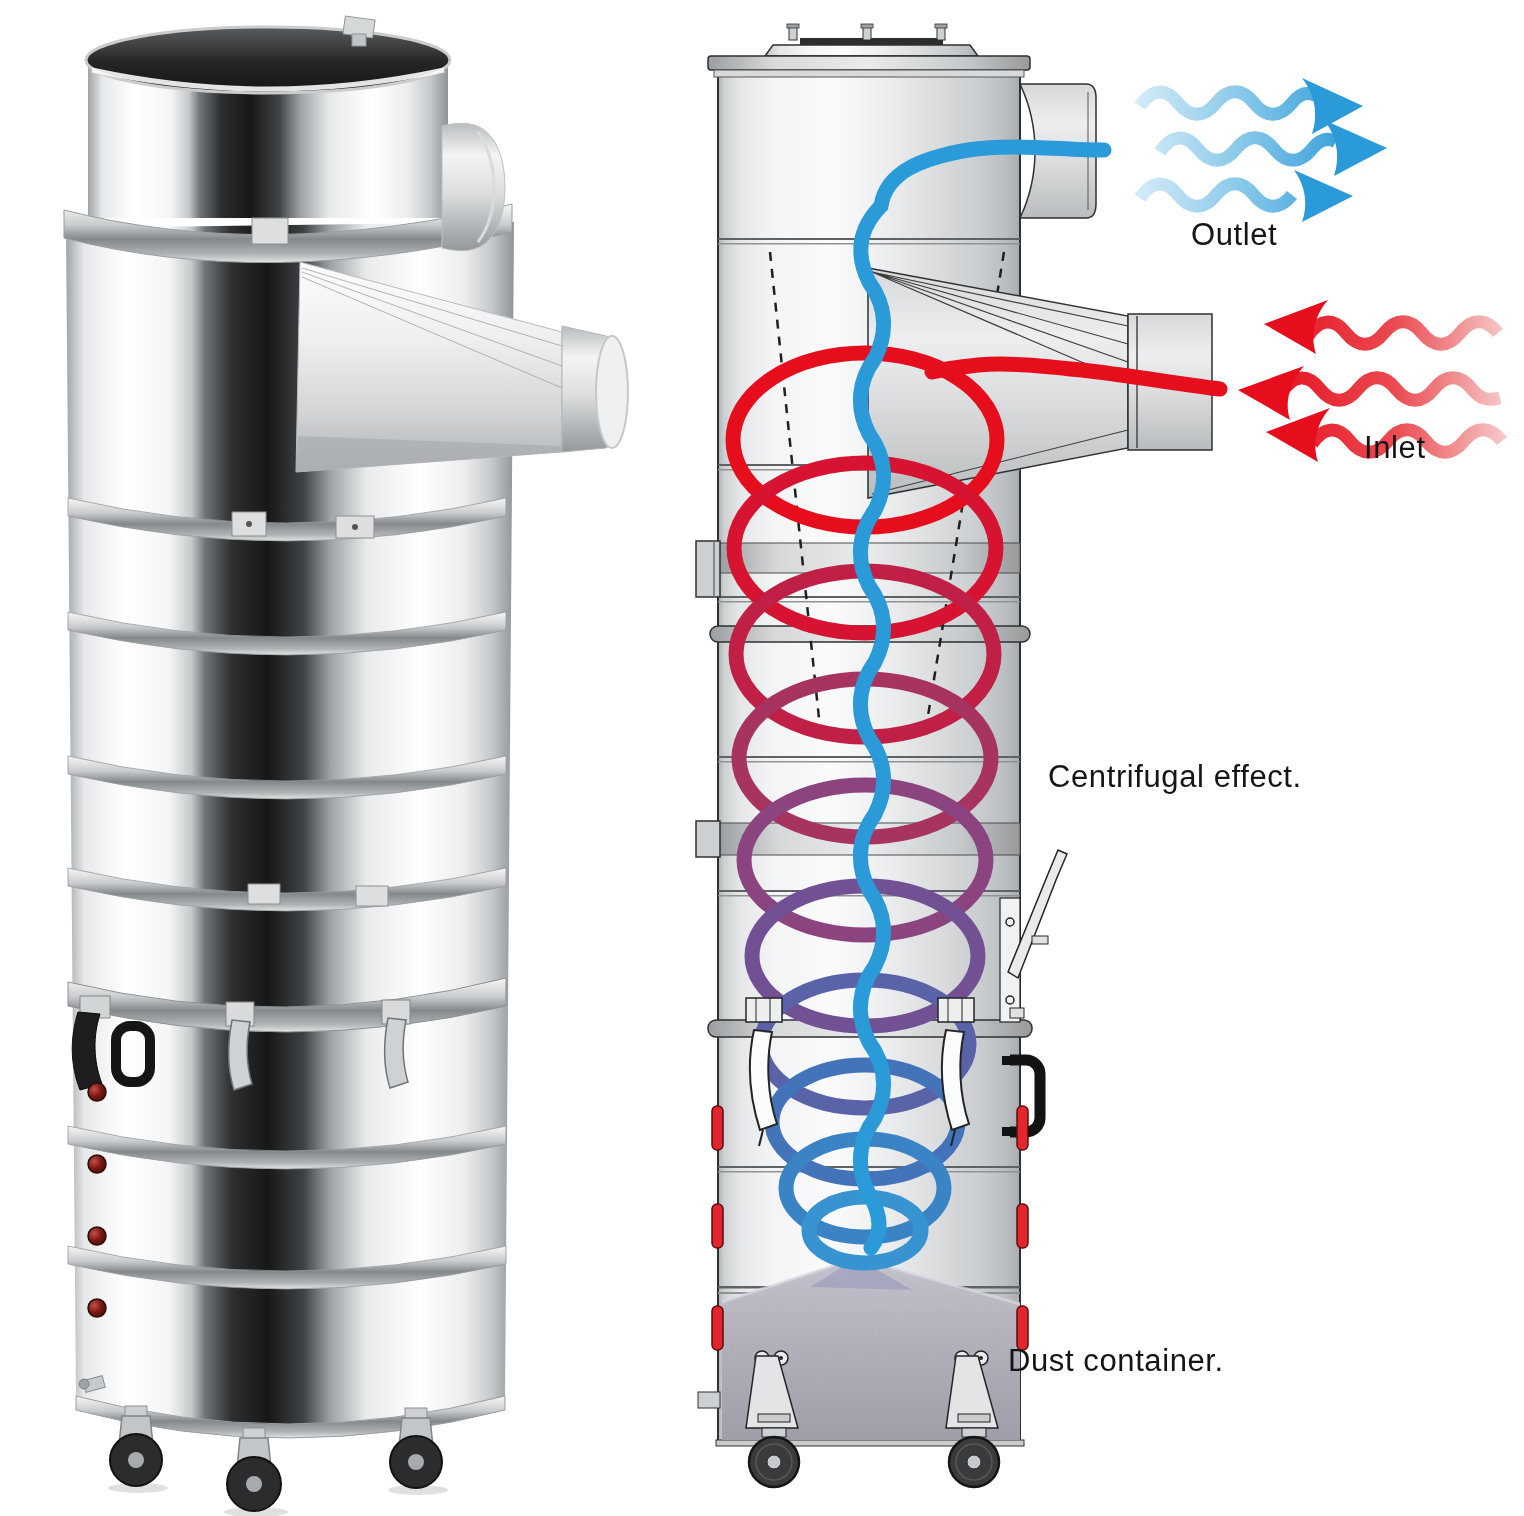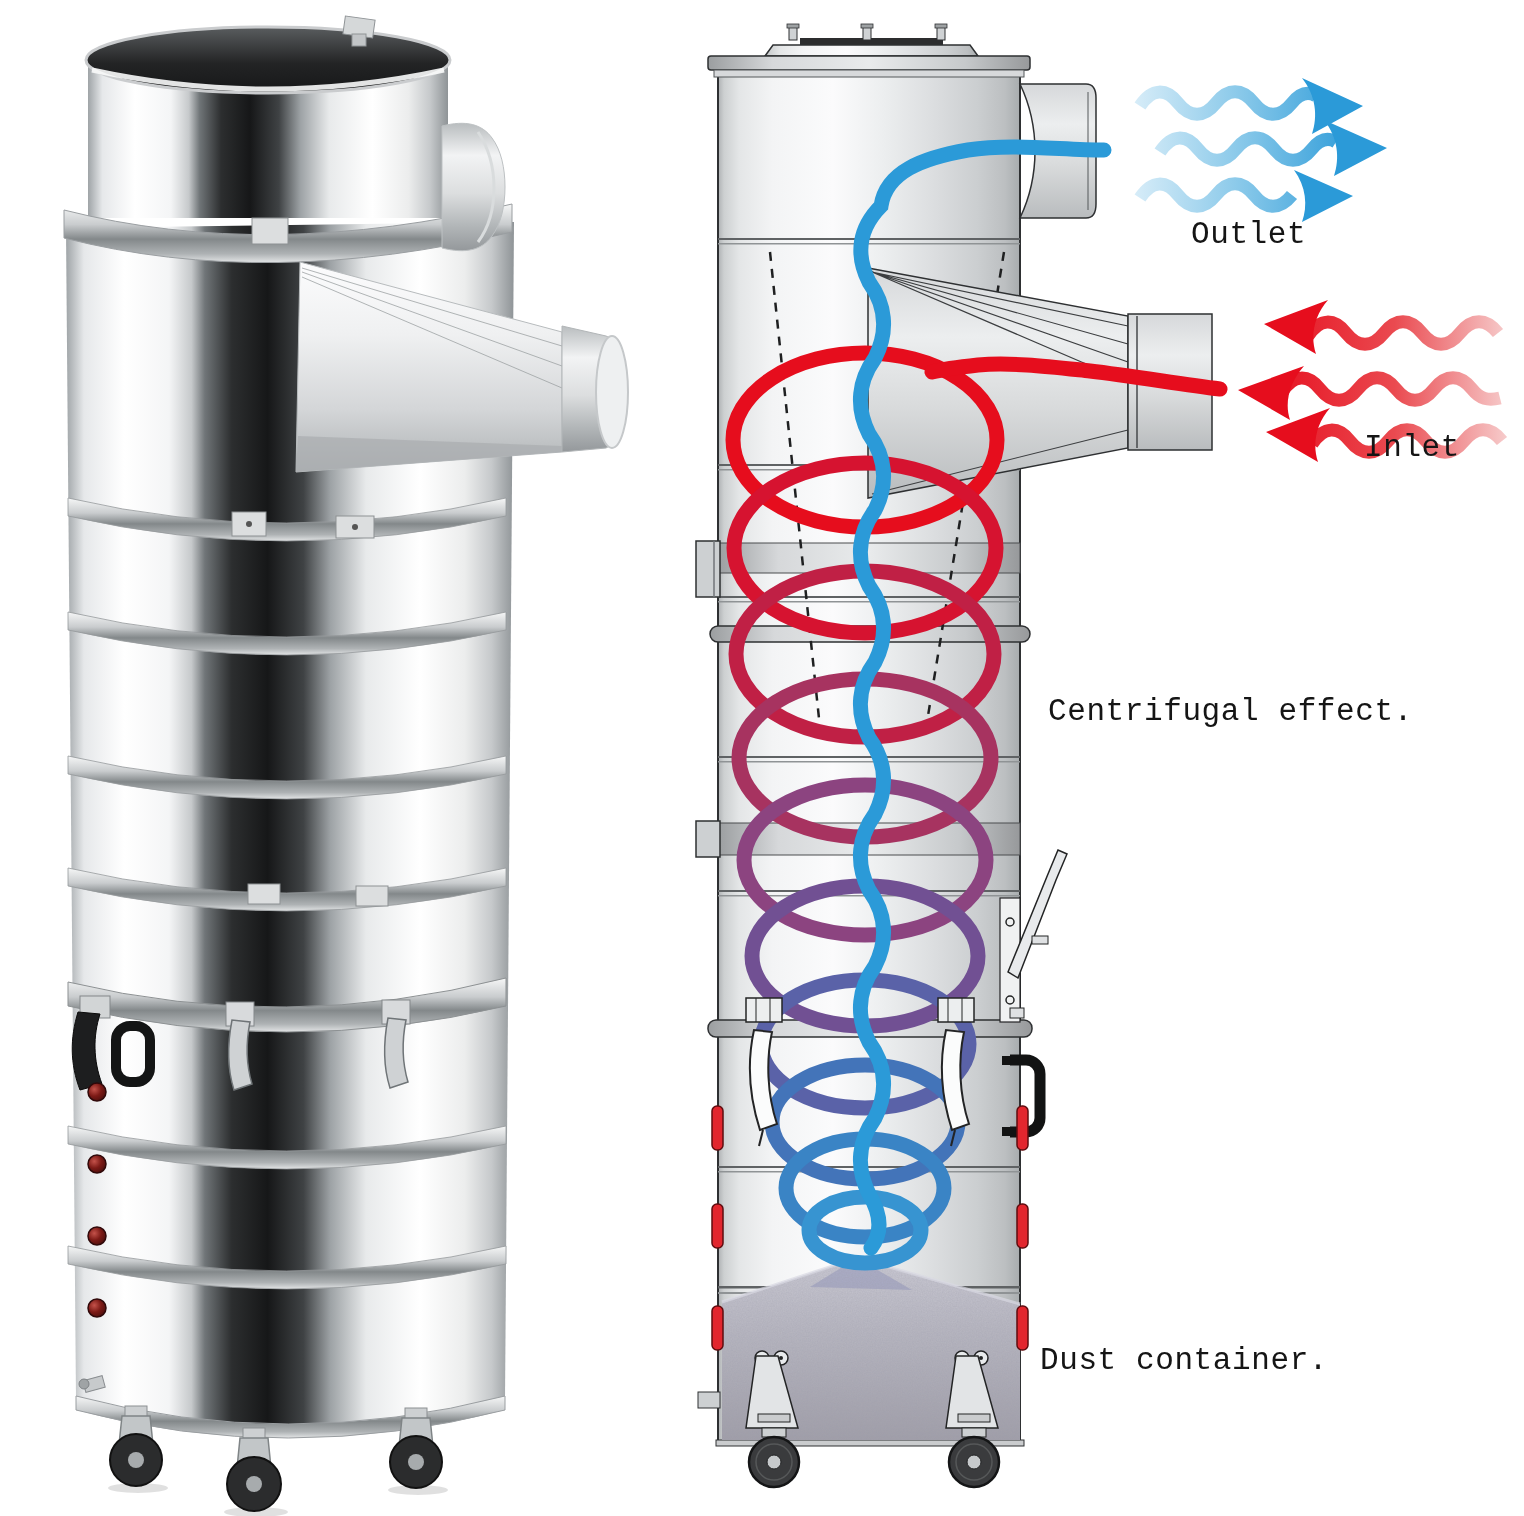--- a/index.html
+++ b/index.html
@@ -1,28 +1,28 @@
 <!DOCTYPE html>
 <html><head>
 <meta charset="utf-8">
 <style>
   html,body{margin:0;padding:0;background:#ffffff;}
   .canvas{
     position:relative;width:1524px;height:1516px;background:#ffffff;overflow:hidden;
-    font-family:Liberation Mono, monospace;
+    font-family:Liberation Sans, sans-serif;
   }
   .canvas svg{position:absolute;top:0;}
   .diagram-label{
     position:absolute;font-size:31px;line-height:1.15;letter-spacing:.6px;
     color:#151515;white-space:nowrap;font-weight:400;
   }
   #outlet-label{left:1191px;top:217px;}
   #inlet-label{left:1364px;top:430px;}
-  #centrifugal-label{left:1048px;top:694px;}
-  #dust-label{left:1040px;top:1343px;text-align:right;}
+  #centrifugal-label{left:1048px;top:759px;}
+  #dust-label{left:1008px;top:1343px;text-align:right;}
 </style>
 </head>
 <body>
 
 <div class="canvas">
 
   <svg width="660" height="1516" viewBox="0 0 660 1516" style="left:0">
     <defs>
       <linearGradient id="mBody" x1="0" y1="0" x2="1" y2="0">
         <stop offset="0" stop-color="#9fa4a7"></stop>

